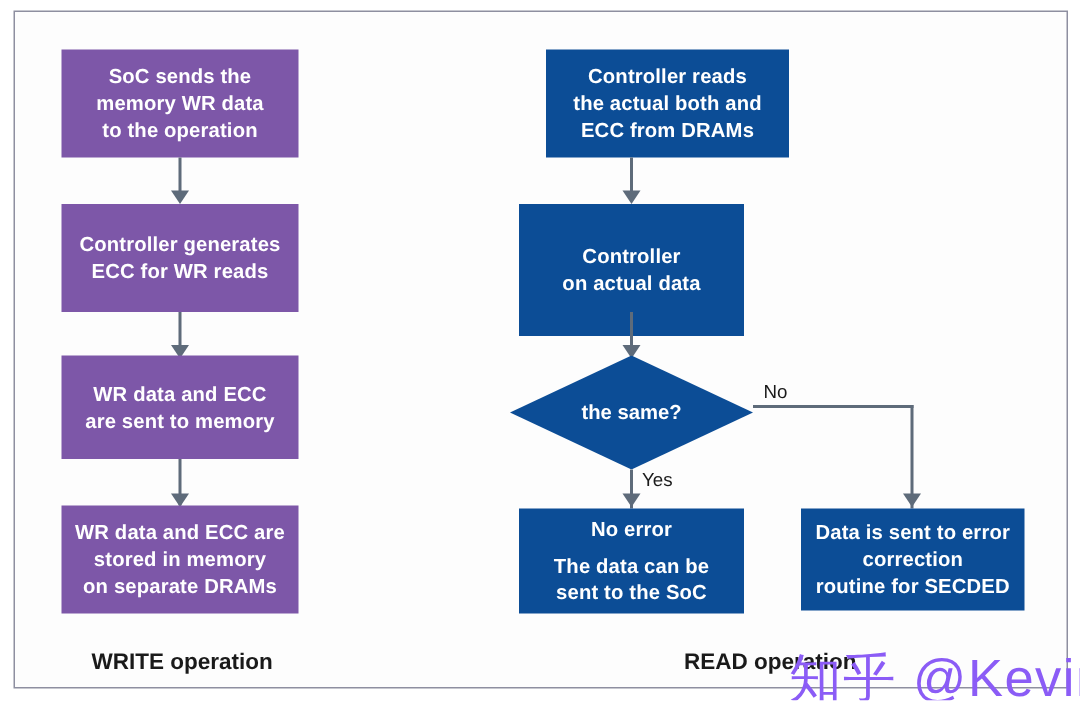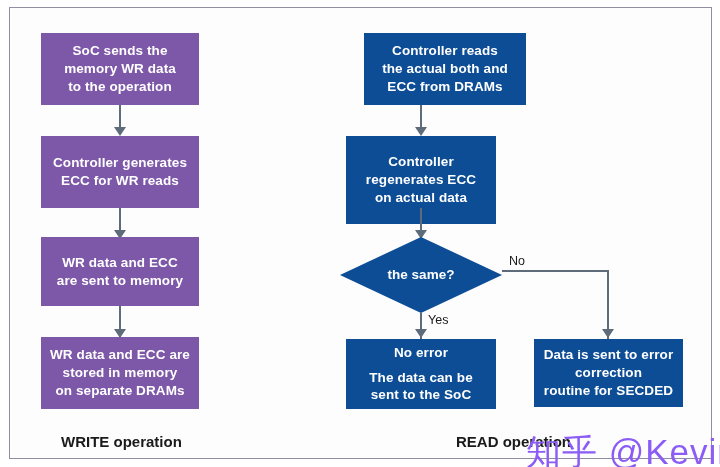--- a/index.html
+++ b/index.html
@@ -160,21 +160,20 @@
       <span class="ln">Controller reads</span>
       <span class="ln">the actual both and</span>
       <span class="ln">ECC from DRAMs</span>
     </div>
 
     <div class="vline" style="left:410px; top:97px; height:29px;"></div>
     <div class="arrowhead" style="left:405px; top:119px;"></div>
 
     <div class="node blue" style="left:336px; top:128px; width:150px; height:88px;">
       <span class="ln">Controller</span>
-      <span class="ln">regenerates ECC</span>
       <span class="ln">on actual data</span>
     </div>
 
     <div class="vline" style="left:410px; top:200px; height:29px;"></div>
     <div class="arrowhead" style="left:405px; top:222px;"></div>
 
     <div class="diamond-wrap" style="left:330px; top:229px; width:162px; height:76px;">
       <svg class="diamond-shape" viewBox="0 0 162 76" preserveAspectRatio="none">
         <polygon points="81,0 162,38 81,76 0,38" fill="#0c4d96"></polygon>
       </svg>

